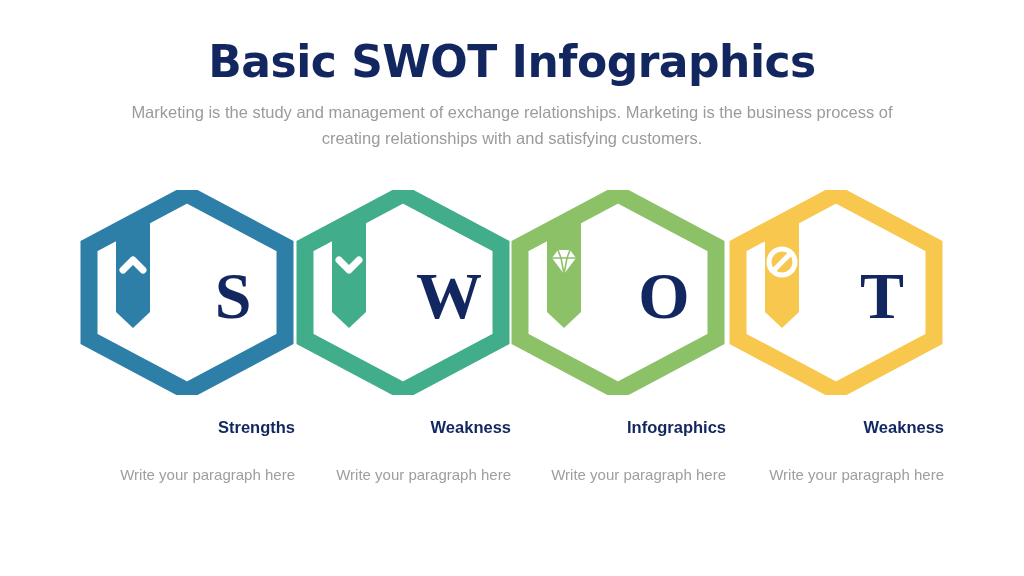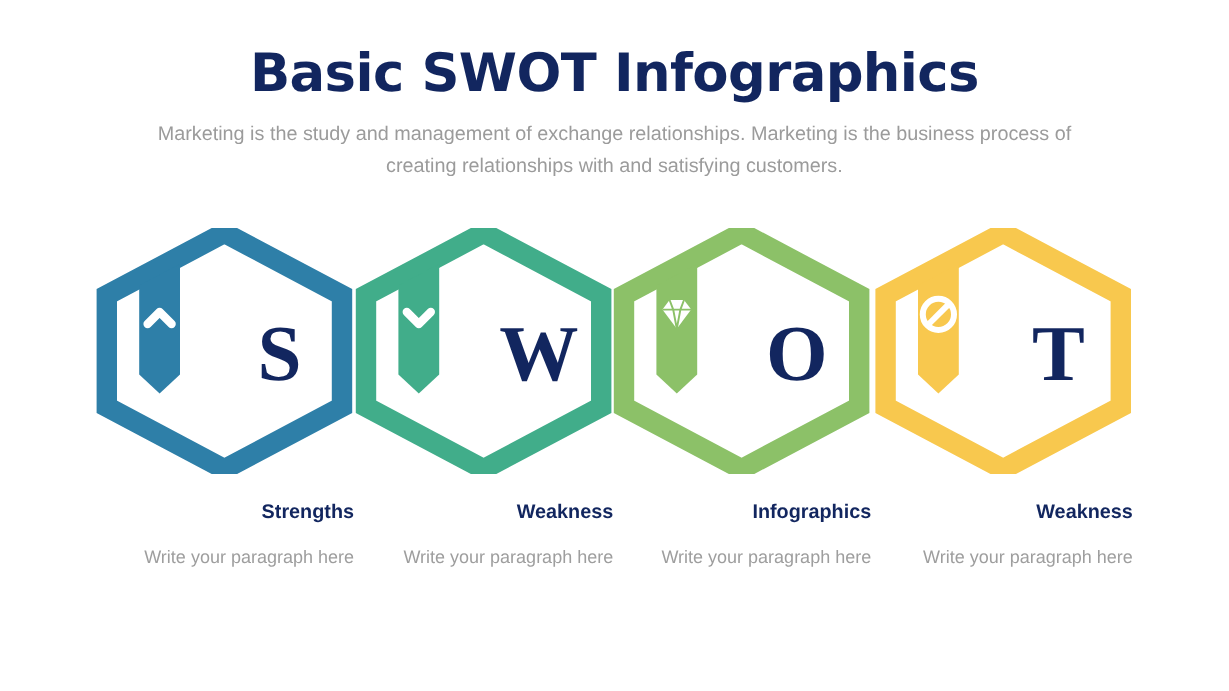--- a/index.html
+++ b/index.html
@@ -116,21 +116,21 @@
 
   .card-label {
     font-family: "Liberation Sans", sans-serif;
     font-size: 16.5px;
     font-weight: bold;
     color: #12265F;
     line-height: 1.2;
   }
 
   .card-desc {
-    margin-top: 17px;
+    margin-top: 27px;
     font-family: "Liberation Sans", sans-serif;
     font-size: 15px;
     font-weight: normal;
     color: #9E9E9E;
     line-height: 1.38;
   }
 </style>
 </head>
 <body>
 

